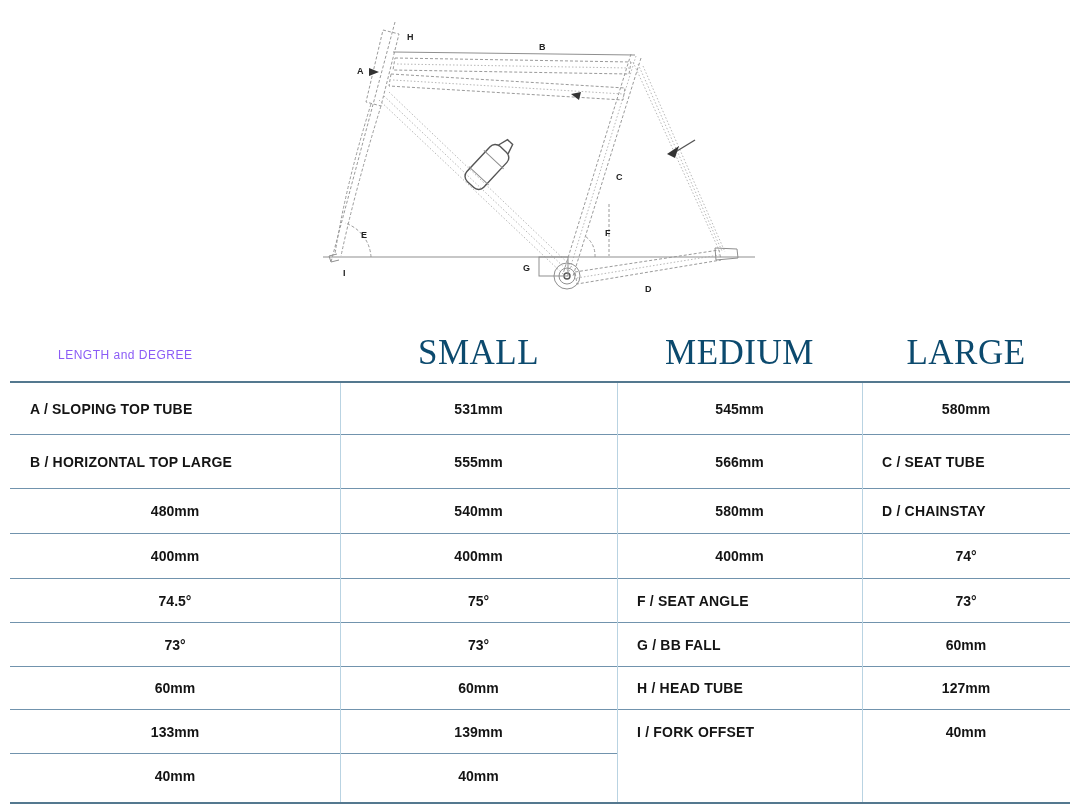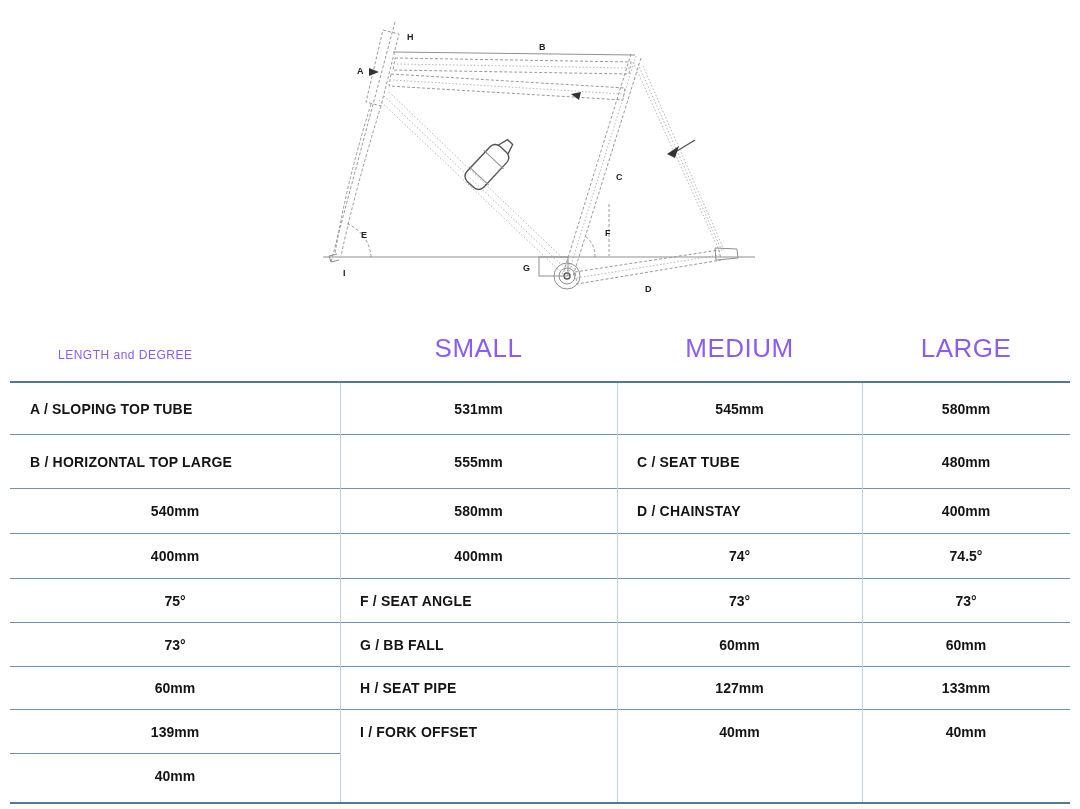--- a/index.html
+++ b/index.html
@@ -15,22 +15,22 @@
   .skt{stroke:#a5a5a5;fill:none;stroke-width:.8;stroke-dasharray:1.5 2;}
   .dk{stroke:#555;fill:none;stroke-width:1.4;}
   .lbl{font:700 9px "Liberation Sans",sans-serif;fill:#222;}
   .arr{fill:#333;stroke:none;}
   
   .corner{
     position:absolute;left:58px;top:348px;color:#8b5cf6;
     font-size:12px;font-weight:400;letter-spacing:.5px;
   }
   .colh{
-    position:absolute;top:333px;text-align:center;color:#8b5cf6;
-    font-size:26px;font-weight:400;letter-spacing:.5px;
+    position:absolute;top:333px;text-align:center;color:#0c4a6e;
+    font-size:35px;font-weight:400;letter-spacing:.5px;font-family:Liberation Serif, serif;
   }
   .colh.c0{left:340px;width:277px;}
   .colh.c1{left:617px;width:245px;}
   .colh.c2{left:862px;width:208px;}
   .geo-table{
     position:absolute;left:10px;top:381px;width:1060px;height:419px;
     border-top:2px solid #54788f;border-bottom:2px solid #54788f;
     display:grid;grid-template-columns:330px 277px 245px 208px;
     grid-template-rows:52px 54px 45px 45px 44px 44px 43px 44px 44px;
   }
@@ -134,20 +134,21 @@
     <div class="vline v1"></div>
     <div class="vline v2"></div>
 
     <div class="cell lab">A / SLOPING TOP TUBE</div>
     <div class="cell">531mm</div>
     <div class="cell">545mm</div>
     <div class="cell">580mm</div>
 
     <div class="cell lab">B / HORIZONTAL TOP LARGE</div>
     <div class="cell">555mm</div>
+    <div class="cell">566mm</div>
 
     <div class="cell lab">C / SEAT TUBE</div>
     <div class="cell">480mm</div>
     <div class="cell">540mm</div>
     <div class="cell">580mm</div>
 
     <div class="cell lab">D / CHAINSTAY</div>
     <div class="cell">400mm</div>
     <div class="cell">400mm</div>
     <div class="cell">400mm</div>
@@ -159,21 +160,21 @@
     <div class="cell lab">F / SEAT ANGLE</div>
     <div class="cell">73°</div>
     <div class="cell">73°</div>
     <div class="cell">73°</div>
 
     <div class="cell lab">G / BB FALL</div>
     <div class="cell">60mm</div>
     <div class="cell">60mm</div>
     <div class="cell">60mm</div>
 
-    <div class="cell lab">H / SEAT PIPE</div>
+    <div class="cell lab">H / HEAD TUBE</div>
     <div class="cell">127mm</div>
     <div class="cell">133mm</div>
     <div class="cell">139mm</div>
 
     <div class="cell lab row8" style="border-bottom:none;">I / FORK OFFSET</div>
     <div class="cell" style="border-bottom:none;">40mm</div>
     <div class="cell" style="border-bottom:none;">40mm</div>
     <div class="cell" style="border-bottom:none;">40mm</div>
   </div>
 

